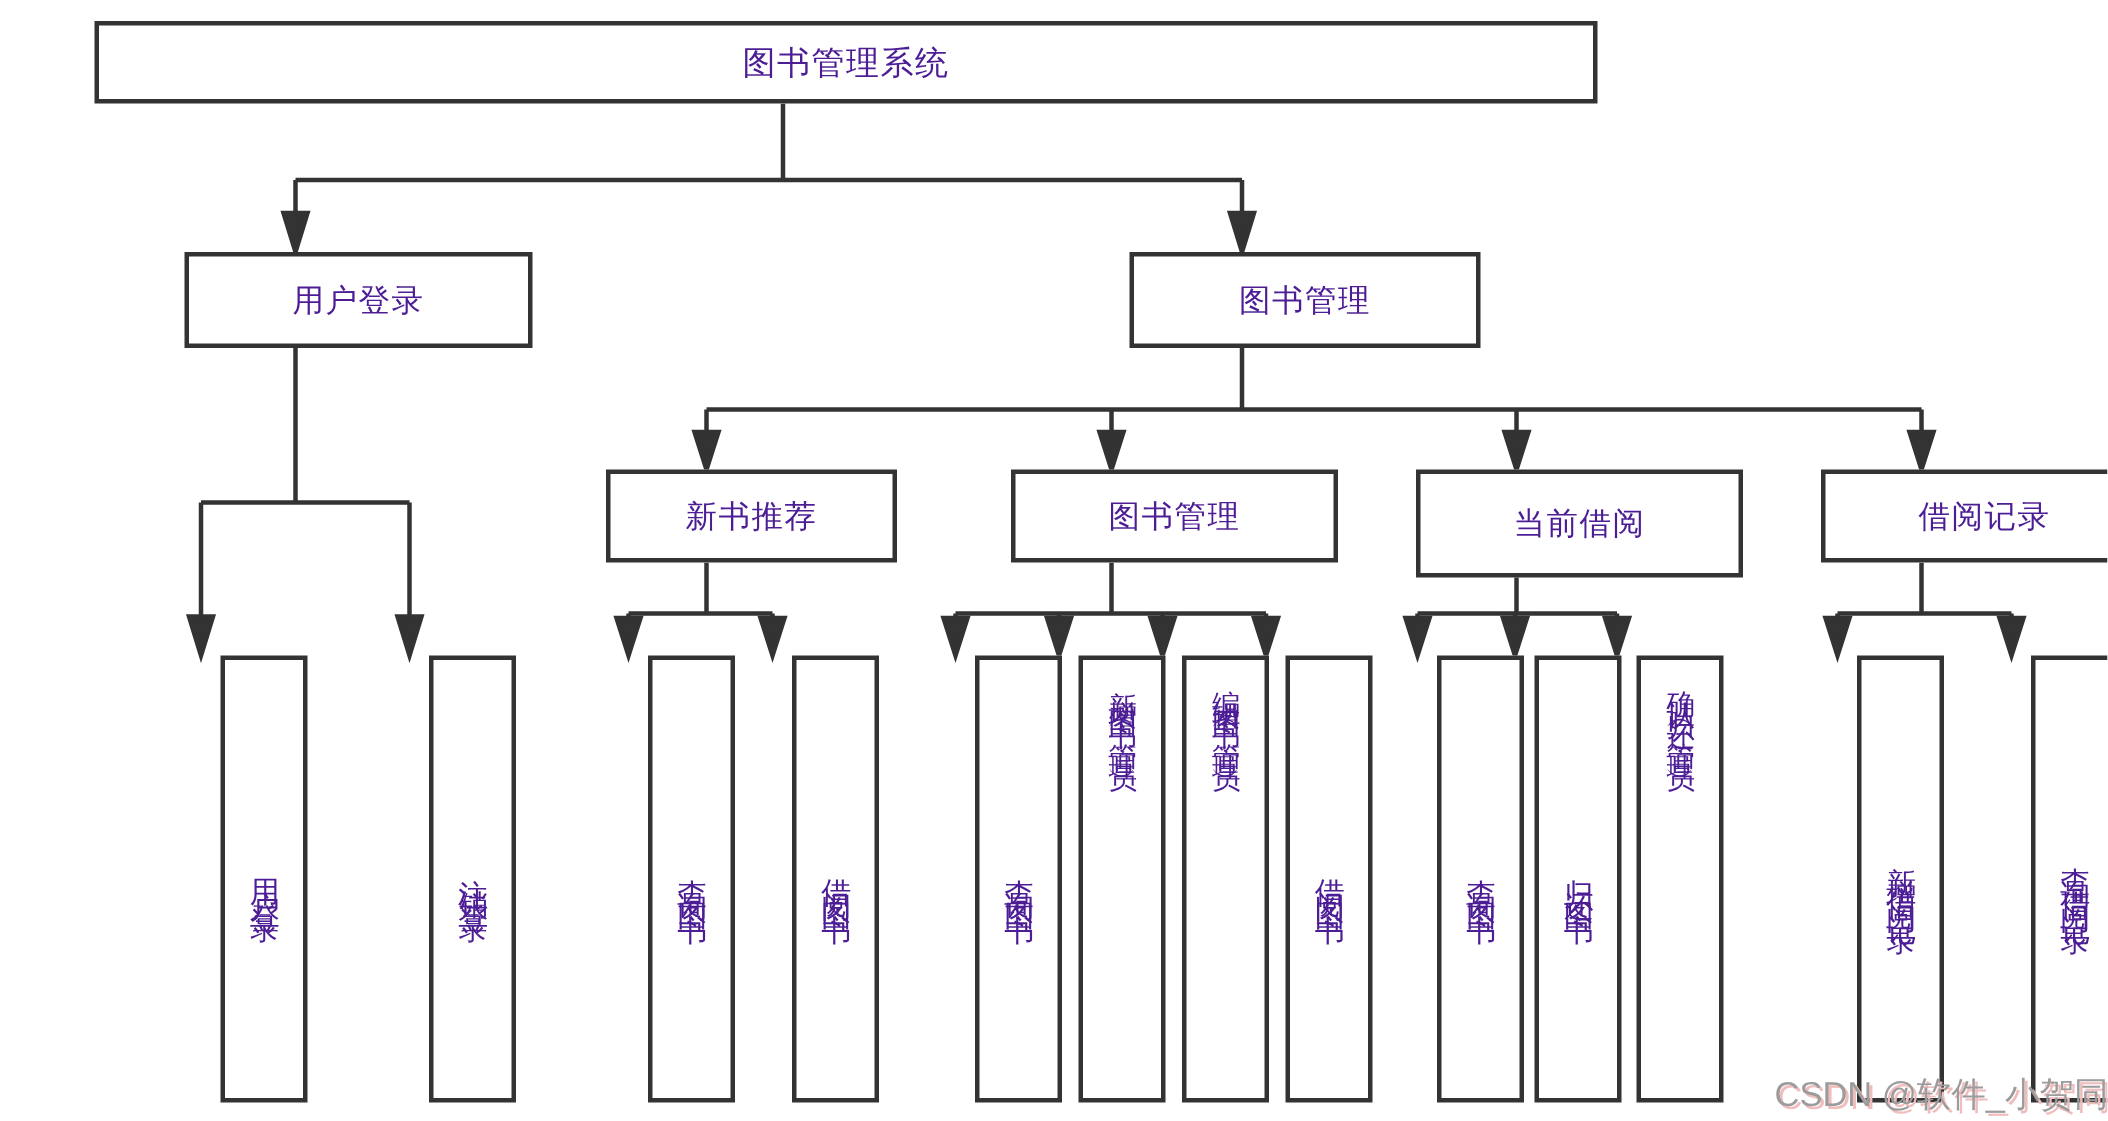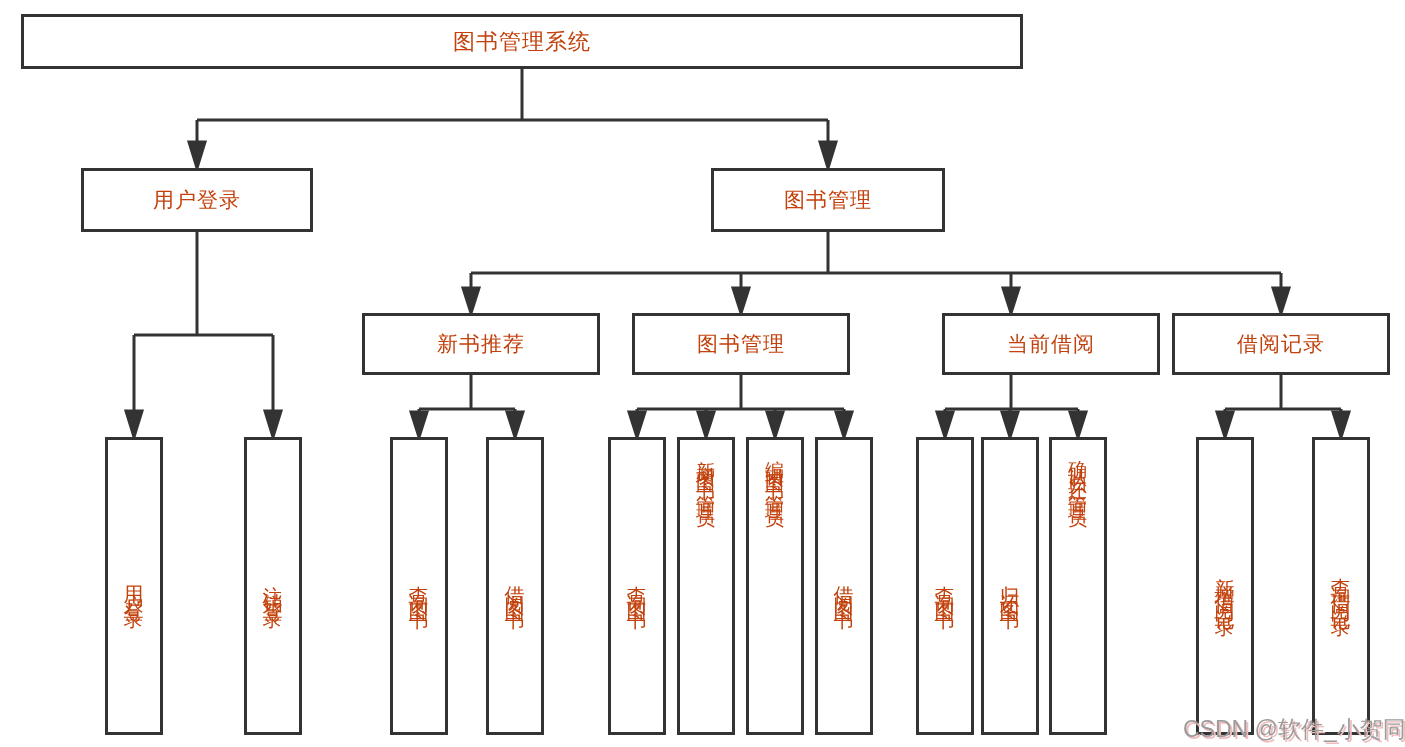--- a/index.html
+++ b/index.html
@@ -20,25 +20,26 @@
     left: 0; top: 0;
     width: 1405px;
     height: 747px;
     z-index: 1;
   }
   .node {
     position: absolute;
     box-sizing: border-box;
     background: #ffffff;
     border: 3px solid #333333;
-    color: #c2410c;
+    color: #4c1d95;
     display: flex;
     align-items: center;
     justify-content: center;
     z-index: 2;
+    margin-left: 42px;
   }
   .hbox {
     font-size: 21px;
     letter-spacing: 1px;
     white-space: nowrap;
   }
   .root-box { font-size: 22px; }
   .vbox {
     width: 58px;
     height: 298px;
@@ -158,27 +159,27 @@
     <span>图书管理系统</span>
   </div>
 
   <div class="node hbox" style="left:81px; top:168px; width:232px; height:64px;">
     <span>用户登录</span>
   </div>
   <div class="node hbox" style="left:711px; top:168px; width:234px; height:64px;text-align:center;">
     <span>图书管理</span>
   </div>
 
-  <div class="node hbox" style="left:362px; top:313px; width:238px; height:62px;">
+  <div class="node hbox" style="left:362px; top:313px; width:194px; height:62px;">
     <span>新书推荐</span>
   </div>
   <div class="node hbox" style="left:632px; top:313px; width:218px; height:62px;">
     <span>图书管理</span>
   </div>
-  <div class="node hbox" style="left:942px; top:313px; width:218px; height:62px;">
+  <div class="node hbox" style="left:902px; top:313px; width:218px; height:72px;">
     <span>当前借阅</span>
   </div>
   <div class="node hbox" style="left:1172px; top:313px; width:218px; height:62px;">
     <span>借阅记录</span>
   </div>
 
   <div class="node vbox" style="left:105px;">
     <span class="vtext">用户登录</span>
   </div>
   <div class="node vbox" style="left:244px;">

